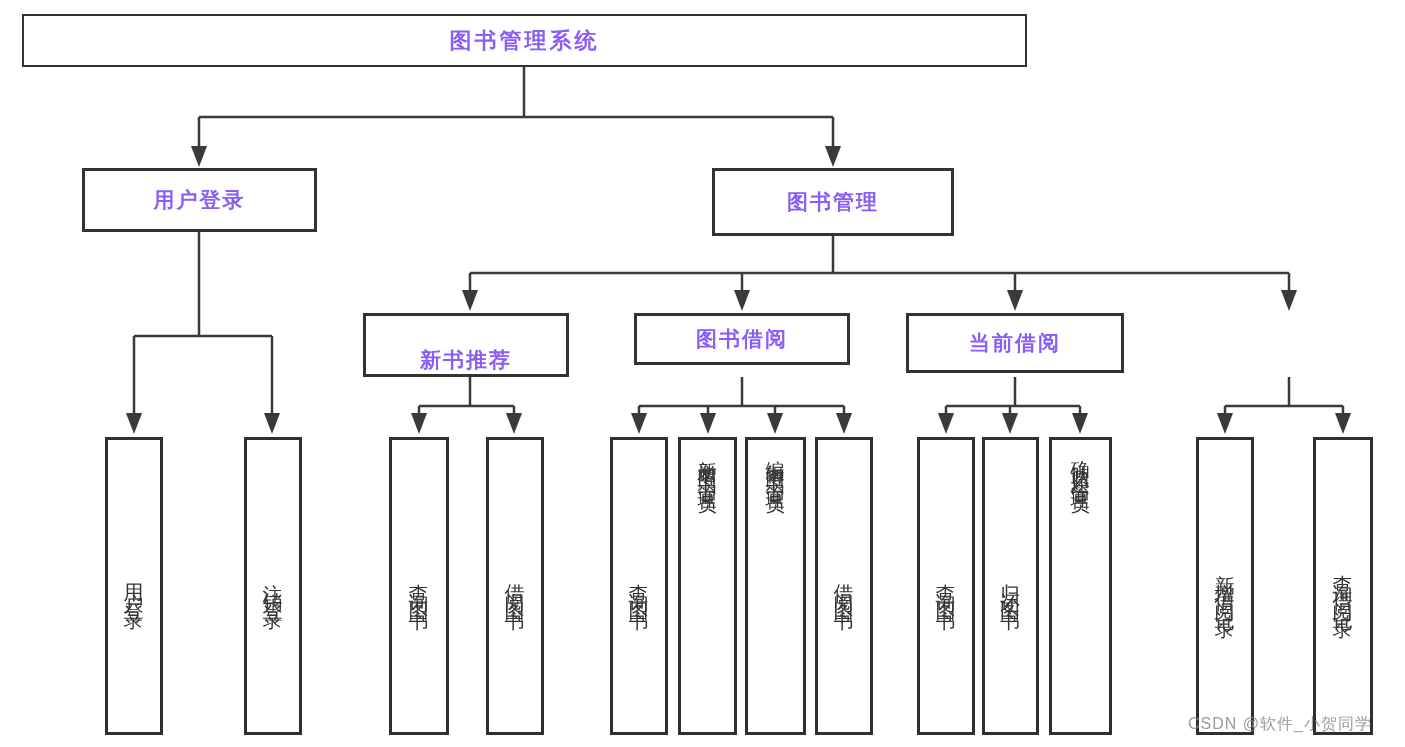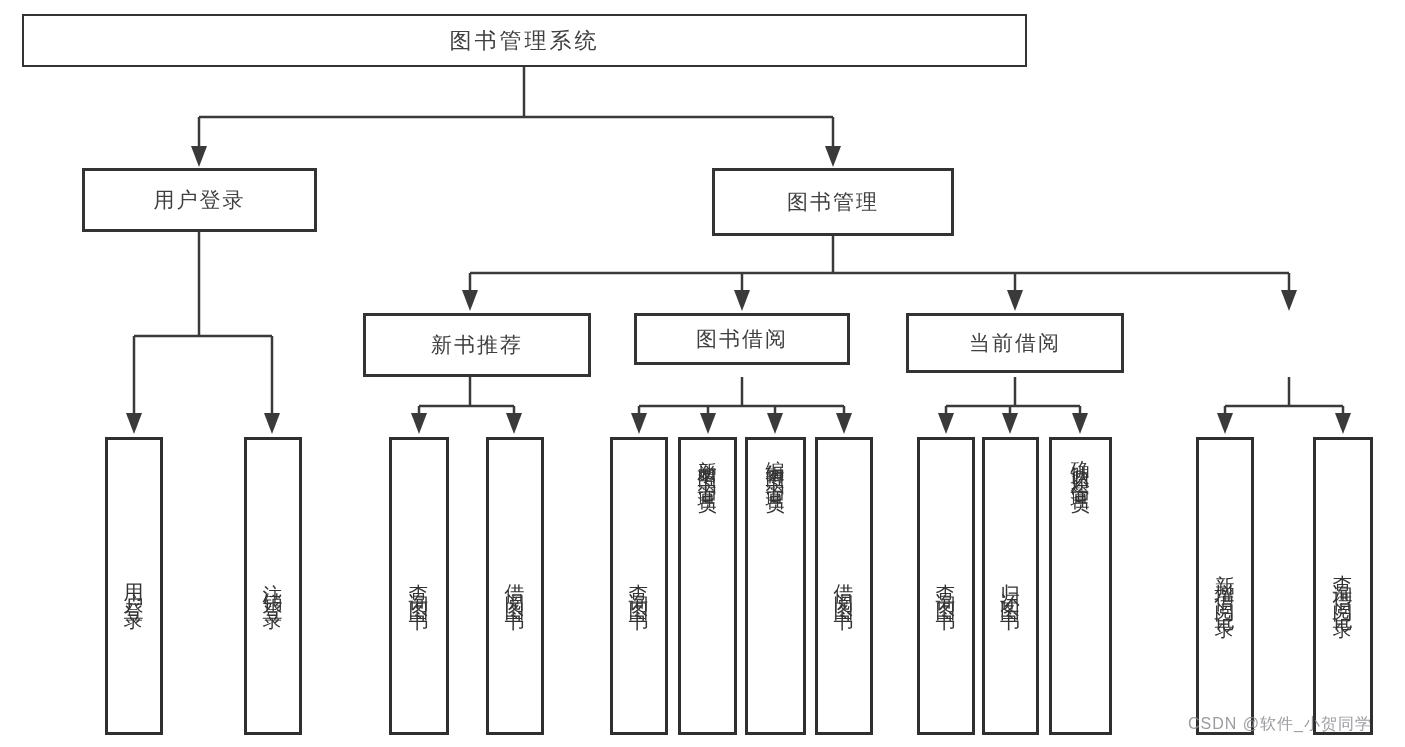--- a/index.html
+++ b/index.html
@@ -14,24 +14,25 @@
   .connector-layer{
     position:absolute;left:0;top:0;width:1405px;height:747px;
   }
   .connector-layer line{stroke:#3a3a3a;stroke-width:2.5;}
   .connector-layer path{fill:#3a3a3a;stroke:none;}
   .hbox{
     position:absolute;
     background:#ffffff;
     border:3px solid #333333;
     display:flex;align-items:center;justify-content:center;
-    color:#404040;
+    color:#8b5cf6;
     font-size:21px;
     letter-spacing:2px;
     white-space:nowrap;
+    font-weight:bold;
   }
   .rootbox{
     border-width:2px;
     font-size:22px;
     letter-spacing:3px;
   }
   .vbox{
     position:absolute;
     top:437px;height:298px;
     background:#ffffff;
@@ -143,21 +144,21 @@
     <span>图书管理系统</span>
   </div>
 
   <div class="hbox" style="left:82px;top:168px;width:235px;height:64px;">
     <span>用户登录</span>
   </div>
   <div class="hbox" style="left:712px;top:168px;width:242px;height:68px;">
     <span>图书管理</span>
   </div>
 
-  <div class="hbox" style="left:363px;top:313px;width:228px;height:64px;">
+  <div class="hbox" style="left:363px;top:313px;width:206px;height:64px;align-items:flex-end;">
     <span>新书推荐</span>
   </div>
   <div class="hbox" style="left:634px;top:313px;width:216px;height:52px;">
     <span>图书借阅</span>
   </div>
   <div class="hbox" style="left:906px;top:313px;width:218px;height:60px;">
     <span>当前借阅</span>
   </div>
 
   <div class="vbox" style="left:105px;width:58px;">

